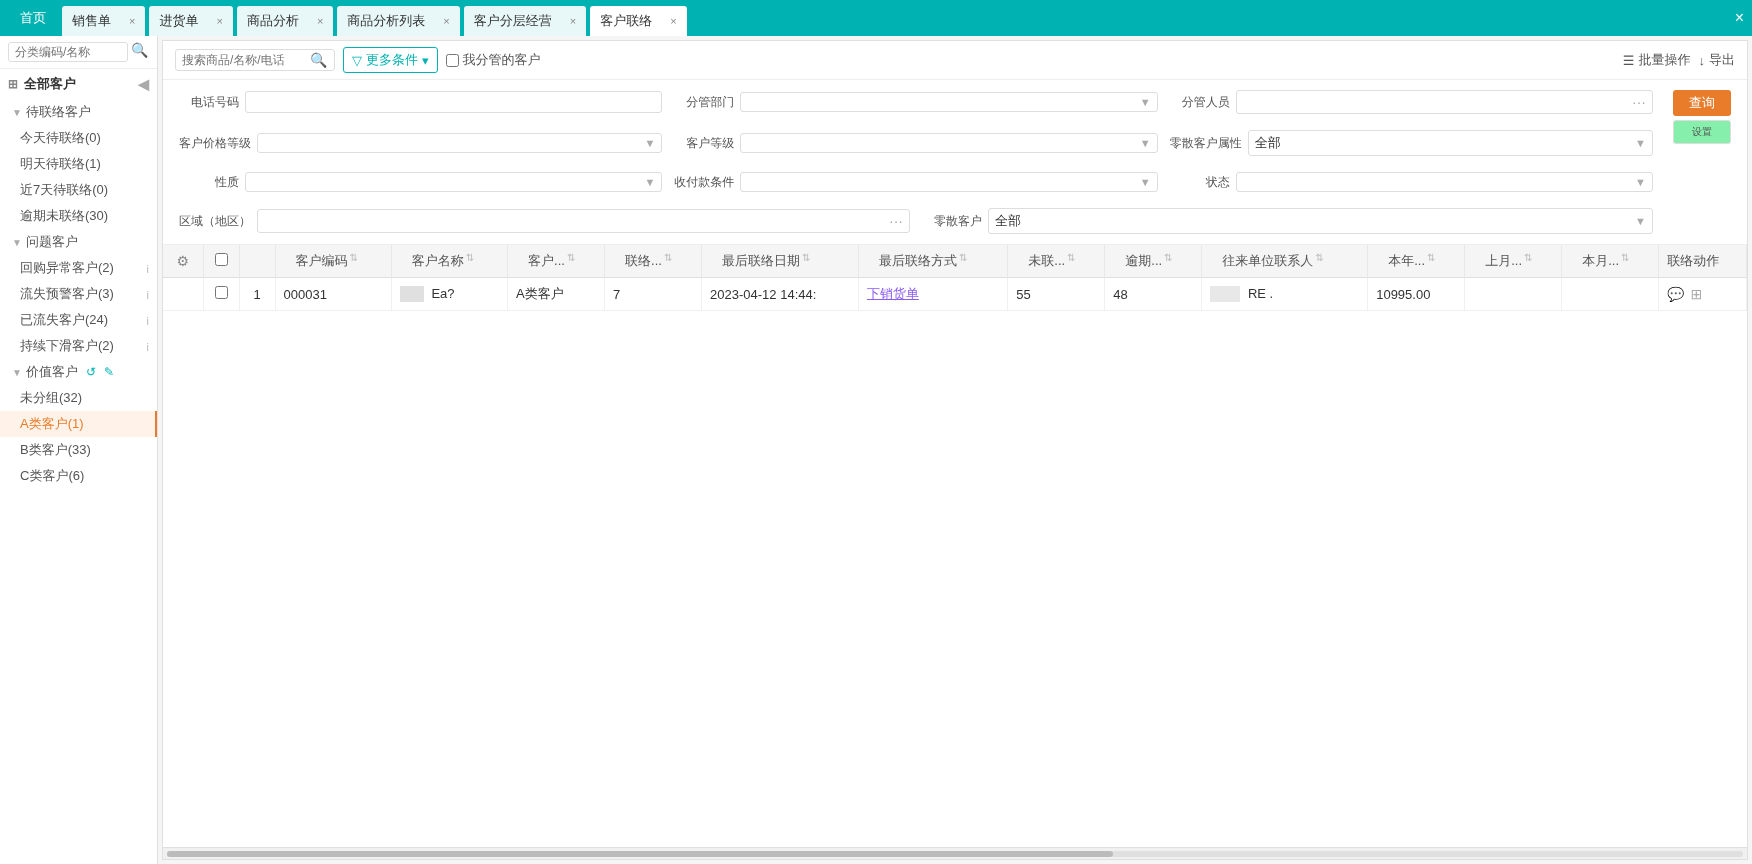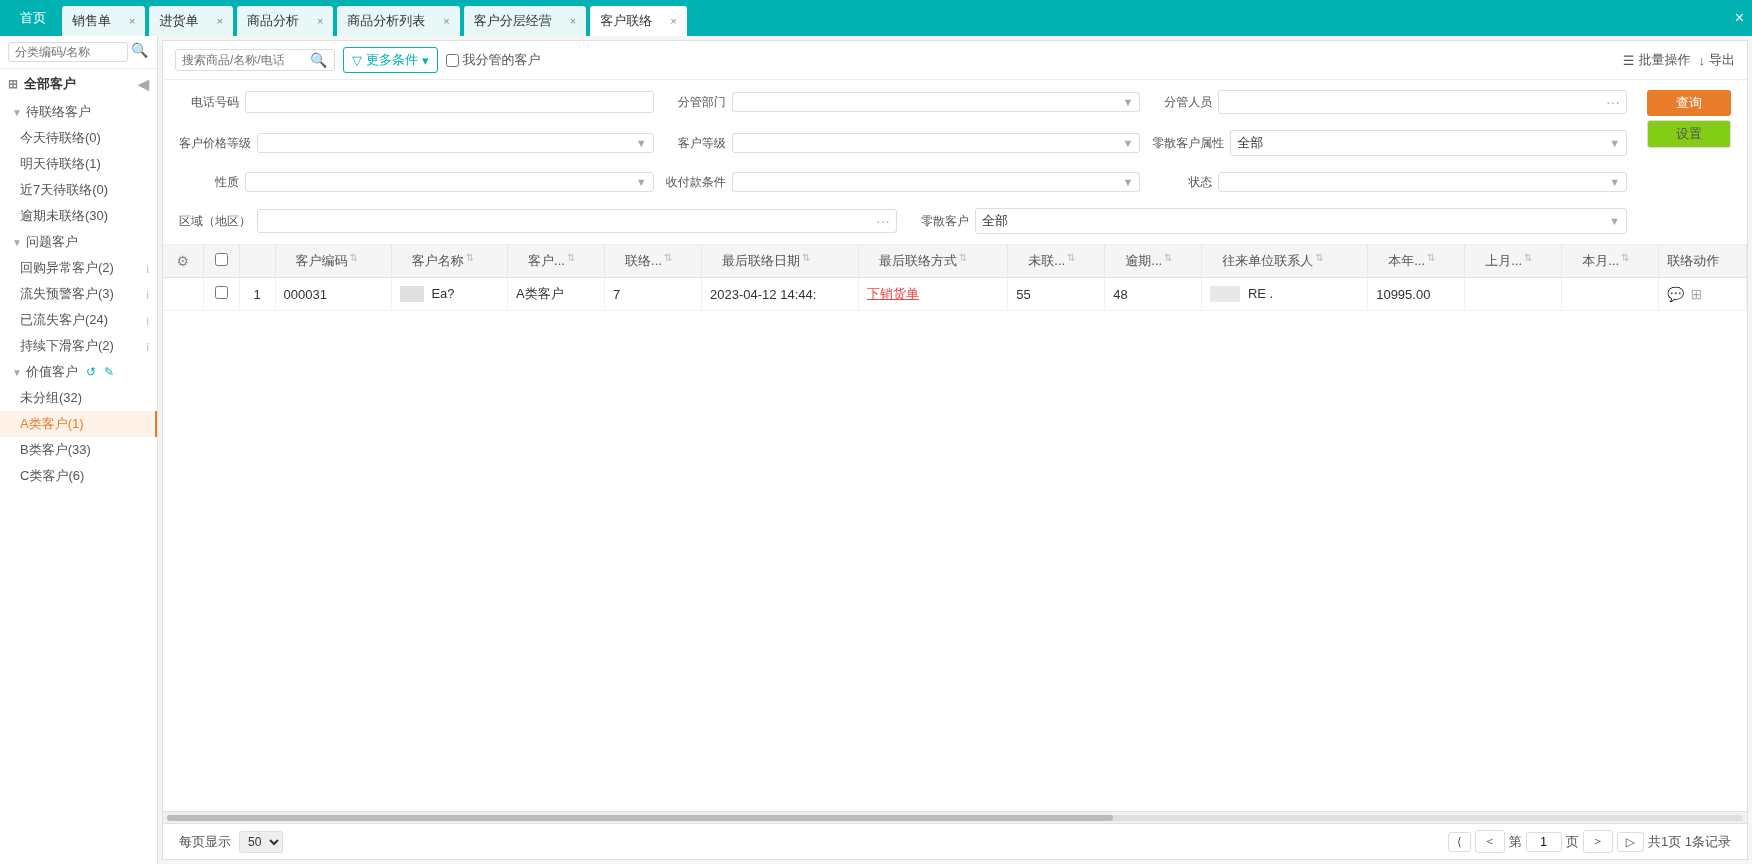--- a/index.html
+++ b/index.html
@@ -295,26 +295,26 @@
     .btn-query {
       background: #e87c2a;
       color: #fff;
       border: none;
       border-radius: 3px;
       padding: 4px 16px;
       font-size: 13px;
       cursor: pointer;
     }
     .btn-setting {
-      background: #84cc16;
+      background: #86efac;
       color: #555;
       border: 1px solid #ddd;
       border-radius: 3px;
-      padding: 4px 28px;
-      font-size: 13px;
+      padding: 4px 15px;
+      font-size: 10px;
       cursor: pointer;
     }
 
     
     .table-container {
       flex: 1;
       overflow-y: auto;
       overflow-x: auto;
     }
     table {
@@ -341,21 +341,21 @@
     tbody td {
       padding: 7px 8px;
       color: #333;
       border-right: 1px solid #f0f0f0;
       white-space: nowrap;
     }
     tbody td:first-child { text-align: center; color: #888; }
     .col-settings { width: 36px; text-align: center; }
     .col-checkbox { width: 36px; text-align: center; }
     .col-idx { width: 36px; text-align: center; }
-    .link-text { color: #ef4444; cursor: pointer; text-decoration: underline; }
+    .link-text { color: #8b5cf6; cursor: pointer; text-decoration: underline; }
     .action-icons { display: flex; gap: 6px; align-items: center; }
     .action-icon { color: #aaa; cursor: pointer; font-size: 14px; }
 
     
     .th-sort {
       display: flex;
       gap: 2px;
       cursor: pointer;
       margin-left: 12px;
     }
@@ -803,31 +803,15 @@
         </tbody>
       </table>
     </div>
 
     <div class="scrollbar-area">
       <div class="scrollbar-track">
         <div class="scrollbar-thumb"></div>
       </div>
     </div>
 
-    <div class="footer-bar">
-      <span class="page-size-label">每页显示</span>
-      <select class="page-size-select">
-        <option>50</option>
-      </select>
-      <div class="pagination">
-        <button class="page-btn">⟨</button>
-        <button class="page-btn">＜</button>
-        <span>第</span>
-        <input class="page-input" type="text" value="1" style="">
-        <span>页</span>
-        <button class="page-btn">＞</button>
-        <button class="page-btn">▷</button>
-        <span class="total-records">共1页  1条记录</span>
-      </div>
-    </div>
 
   </div>
 </div>
 
 </body></html>

